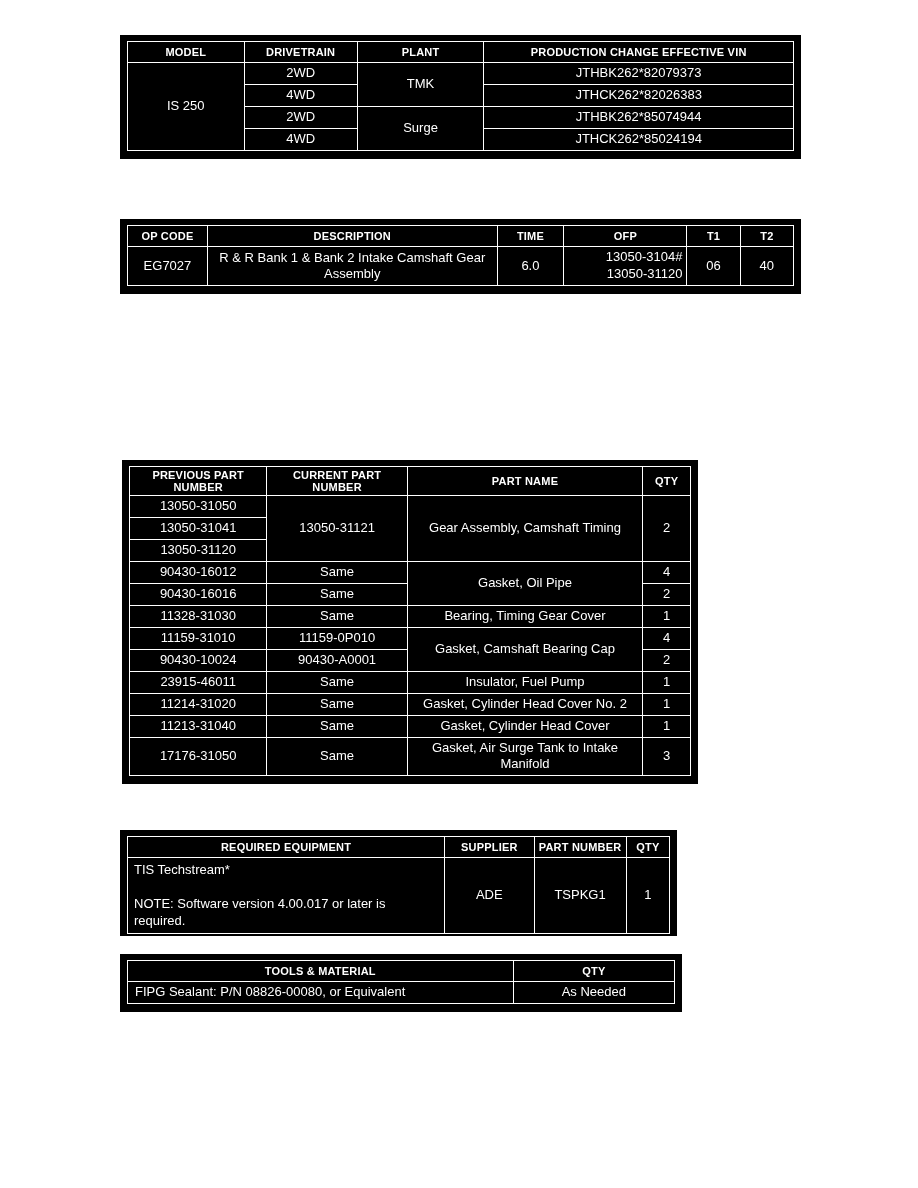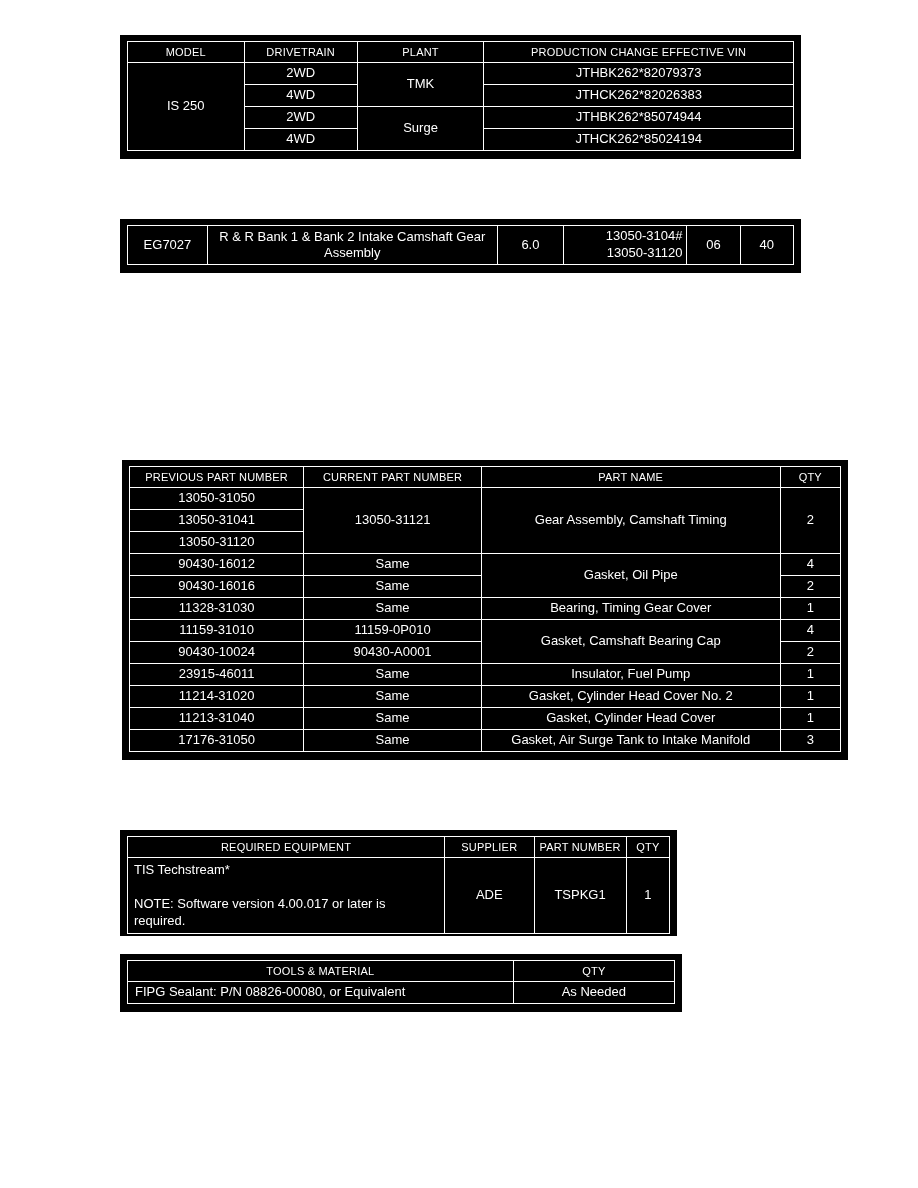--- a/index.html
+++ b/index.html
@@ -21,21 +21,21 @@
     table-layout:fixed;
   }
   th, td {
     border:1px solid #ffffff;
     text-align:center;
     vertical-align:middle;
     overflow:hidden;
   }
   th {
     font-size:11px;
-    font-weight:normal;
+    font-weight:bold;
     height:21px;
     padding:2px 3px;
     letter-spacing:.2px;
     margin-top:28px;
   }
   td {
     font-size:13px;
     font-weight:normal;
     height:22px;
     padding:2px 4px;
@@ -98,36 +98,44 @@
   <table>
     <colgroup>
       <col style="width:12%">
         <col style="width:43.5%">
         <col style="width:10%">
       <col style="width:18.5%">
         <col style="width:8%">
         <col style="width:8%">
     </colgroup>
     <tbody>
+        <tr>
+      <th>OP CODE</th>
+      <th>DESCRIPTION</th>
+      <th>TIME</th>
+      <th>OFP</th>
+      <th>T1</th>
+      <th>T2</th>
+    </tr>
     <tr>
       <td>EG7027</td>
       <td>R &amp; R Bank 1 &amp; Bank 2 Intake Camshaft Gear Assembly</td>
       <td>6.0</td>
       <td class="ofp-cell">
         <div>13050-3104#</div>
         <div>13050-31120</div>
       </td>
       <td>06</td>
       <td>40</td>
     </tr>
   </tbody>
     </table>
 </div>
 
-<div class="black-box" style="left:122px; top:460px; width:726px;">
+<div class="black-box" style="left:122px; top:460px; width:576px;">
   <table>
     <colgroup>
       <col style="width:24.5%">
         <col style="width:25%">
       <col style="width:42%">
         <col style="width:8.5%">
     </colgroup>
     <tbody>
         <tr>
       <th>PREVIOUS PART NUMBER</th>

